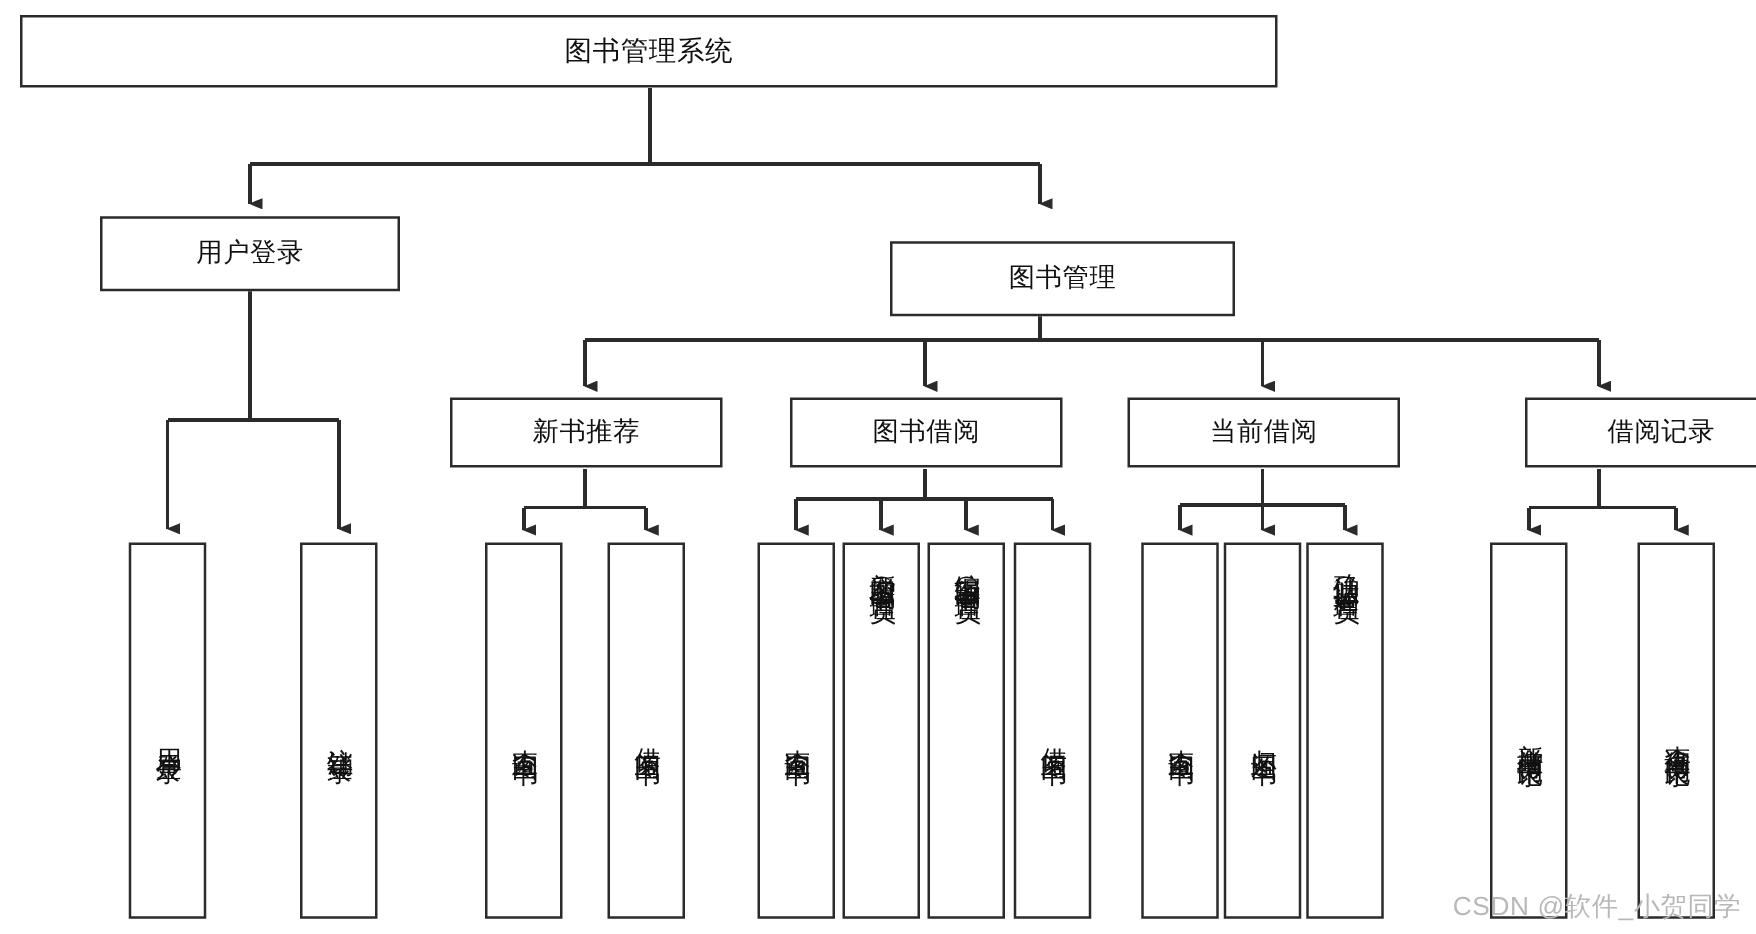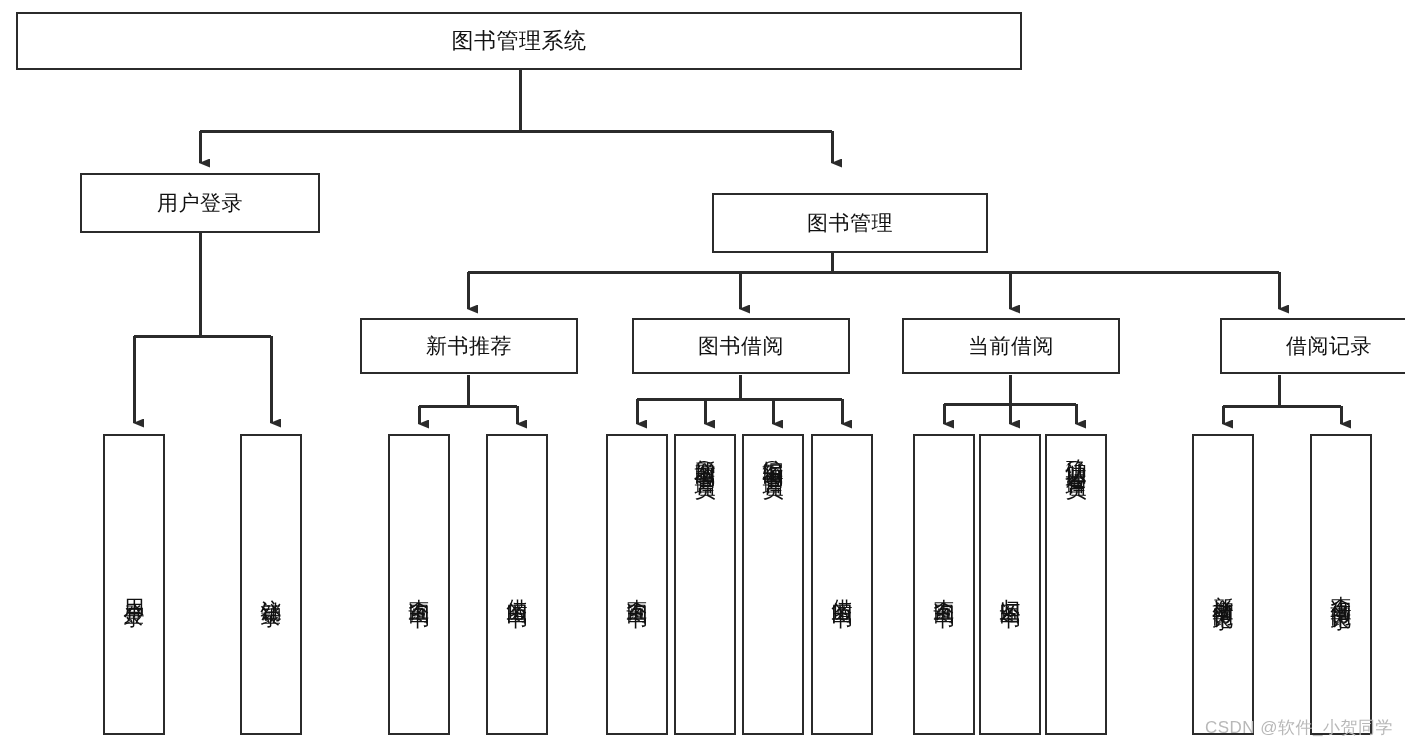--- a/index.html
+++ b/index.html
@@ -64,21 +64,21 @@
     max-height: 100%;
     text-align: left;
   }
   .node.vertical.centered {
     align-items: center;
   }
   #watermark {
     position: absolute;
     right: 12px;
     bottom: 8px;
-    font-size: 17px;
+    font-size: 21px;
     color: #b8b8b8;
     letter-spacing: 0.5px;
     z-index: 5;
     white-space: nowrap;
     pointer-events: none;
   }
 </style>
 </head>
 <body>
 

